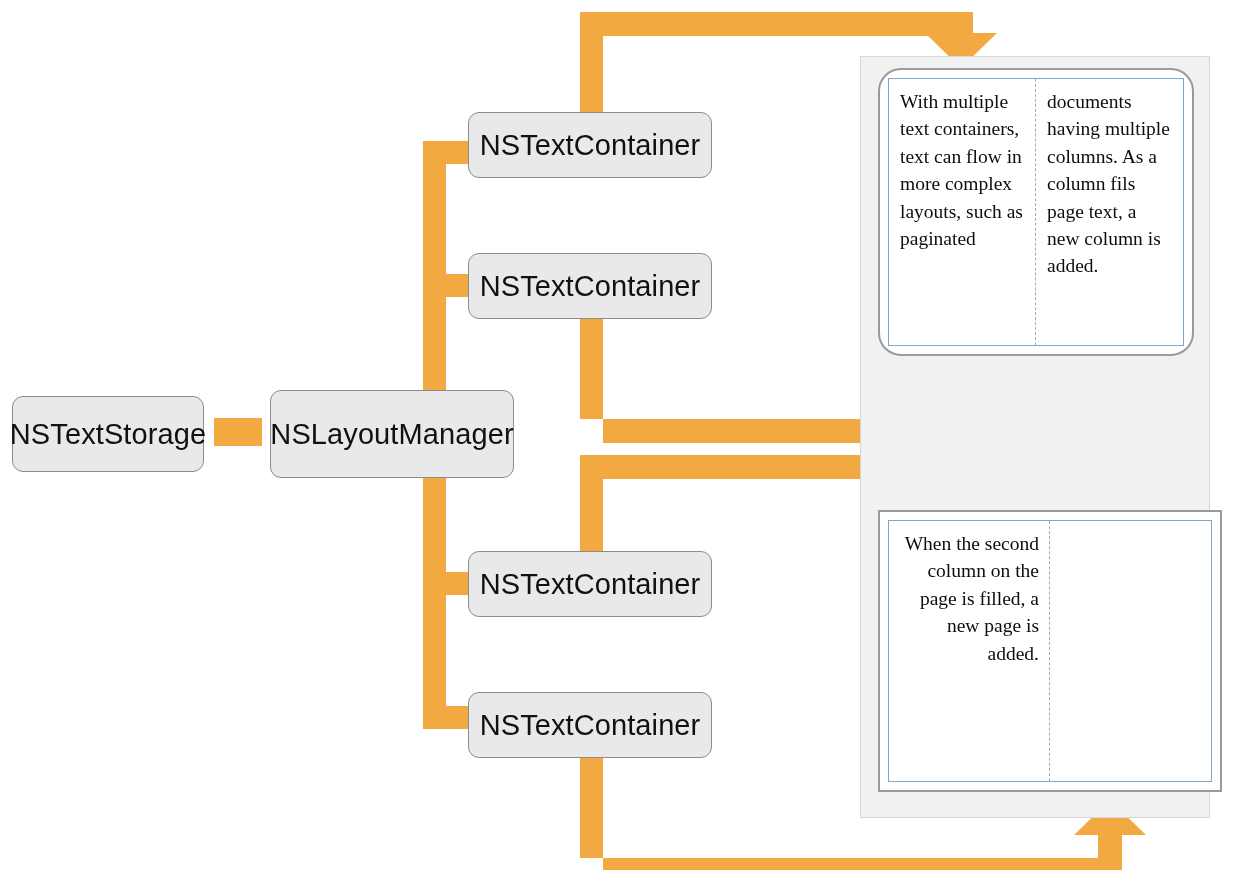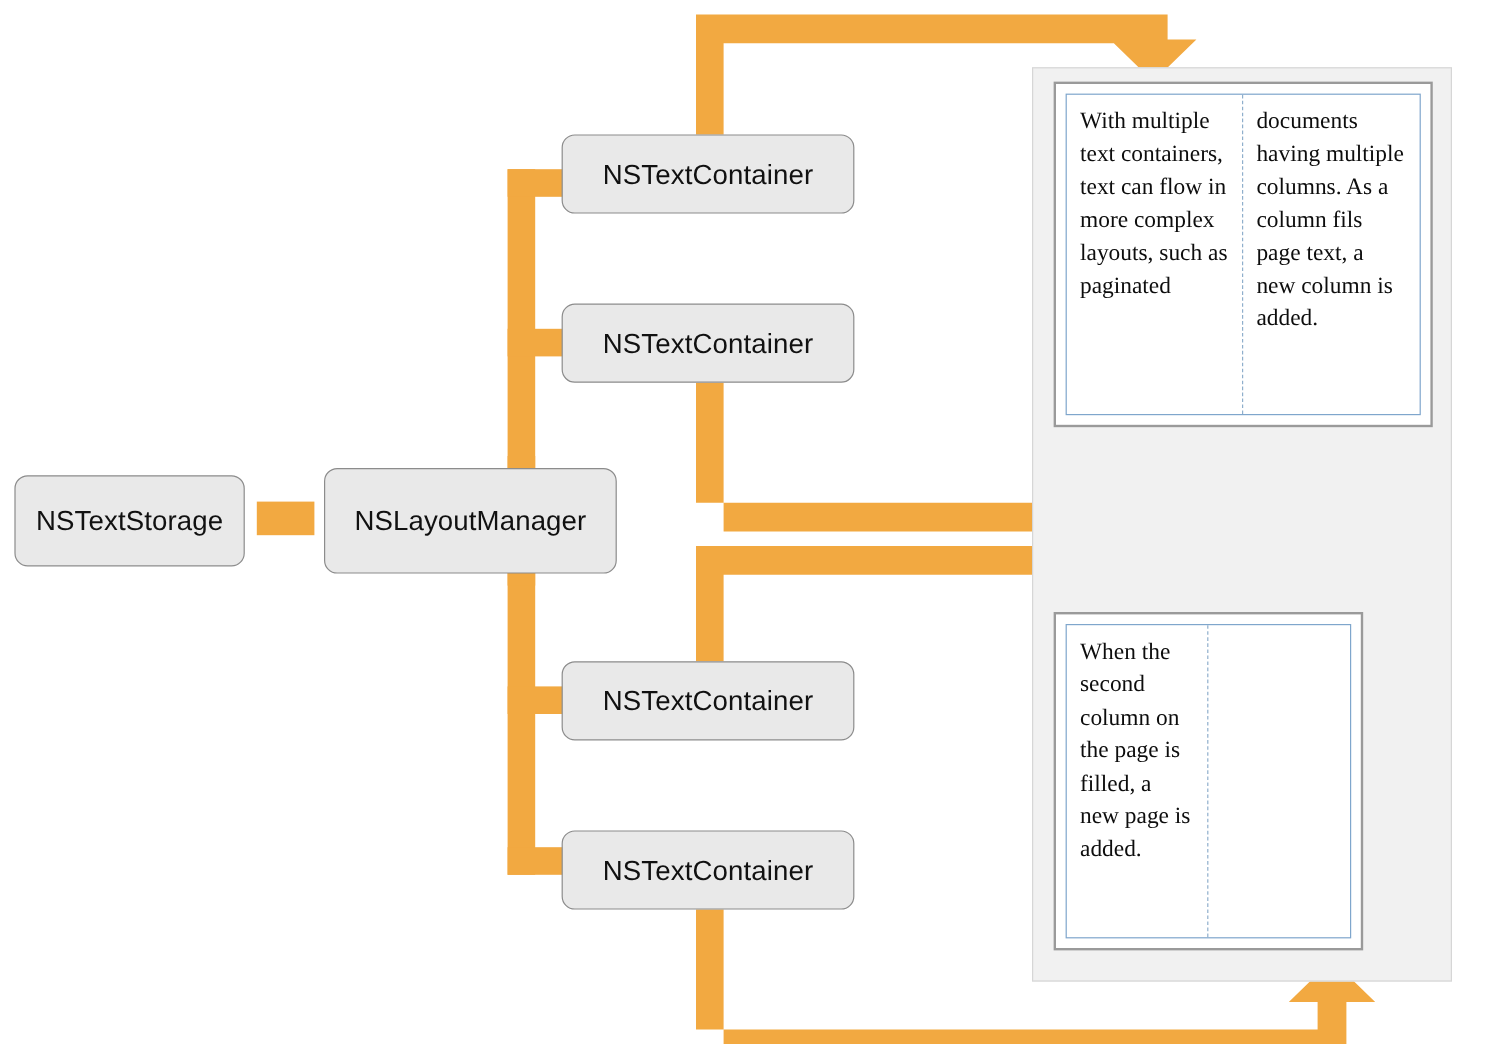--- a/index.html
+++ b/index.html
@@ -14,21 +14,21 @@
 
   
   .node{
     position:absolute;
     background:#E9E9E9;
     border:1.4px solid #8C8C8C;
     border-radius:11px;
     box-sizing:border-box;
     display:flex;align-items:center;justify-content:center;
     color:#111111;
-    font-size:23px;
+    font-size:29px;
     letter-spacing:.1px;
     white-space:nowrap;
     z-index:4;
   }
   #node-storage{left:12px;  top:396px; width:192px; height:76px;}
   #node-layout { left:258px; top:390px; width:244px; height:88px;margin-left:12px;}
   #tc1{left:468px; top:112px; width:244px; height:66px;}
   #tc2{left:468px; top:253px; width:244px; height:66px;}
   #tc3{left:468px; top:551px; width:244px; height:66px;}
   #tc4{left:468px; top:692px; width:244px; height:66px;}
@@ -37,22 +37,22 @@
   #doc-panel{
     position:absolute;left:860px;top:56px;width:350px;height:762px;
     background:#F1F1F1;border:1px solid #D6D6D6;box-sizing:border-box;
     z-index:2;
   }
   .page{
     position:absolute;background:#FFFFFF;
     border:2px solid #9A9A9A;box-sizing:border-box;
     z-index:3;
   }
-  #page1{left:878px;top:68px;width:316px;height:288px;}
-  #page2{left:878px;top:510px;width:258px;height:282px;}
+  #page1{left:878px;top:68px;width:316px;height:288px;border-radius:23px;}
+  #page2{left:878px;top:510px;width:344px;height:282px;text-align:right;}
 
   .textframe{
     position:absolute;inset:8px;
     border:1px solid #7FA6CC;box-sizing:border-box;
     display:flex;
   }
   .col{
     flex:1 1 50%;
     box-sizing:border-box;
     padding:9px 10px 6px 11px;

